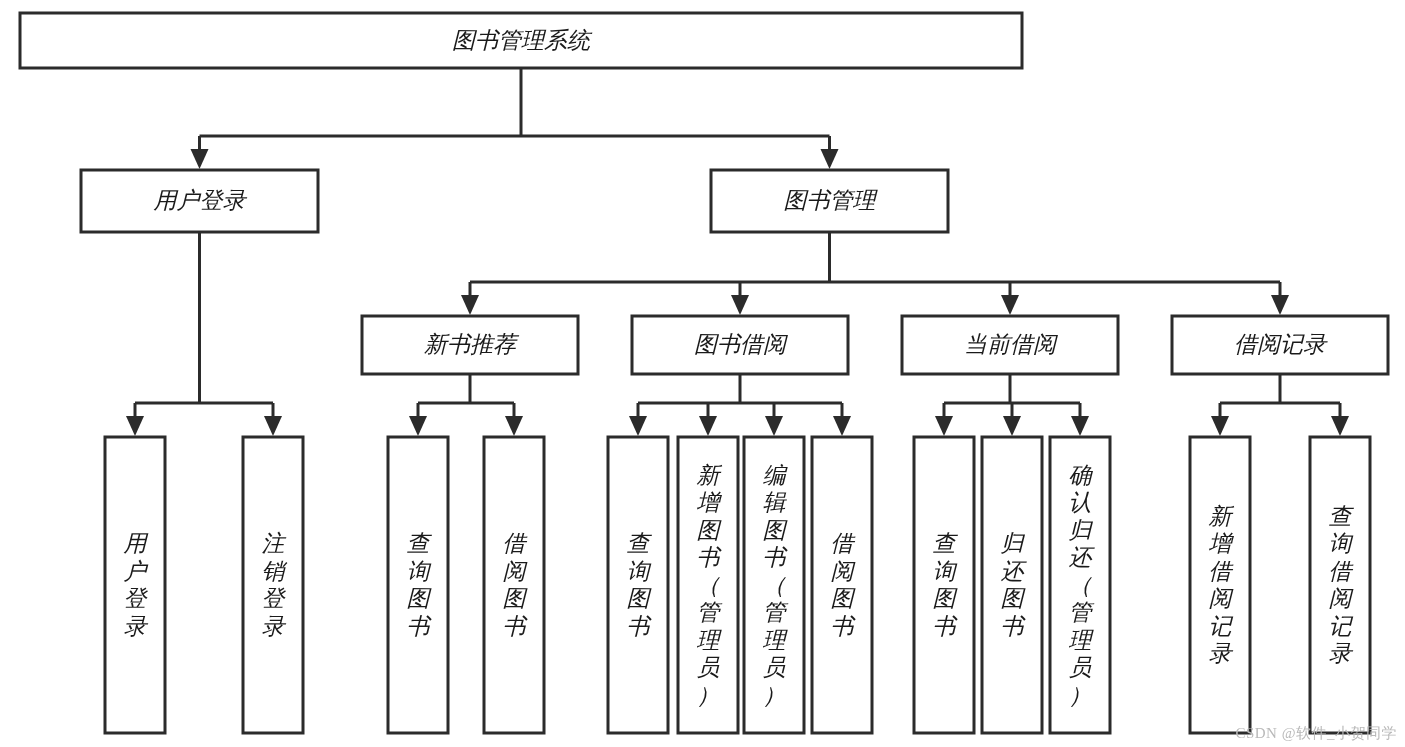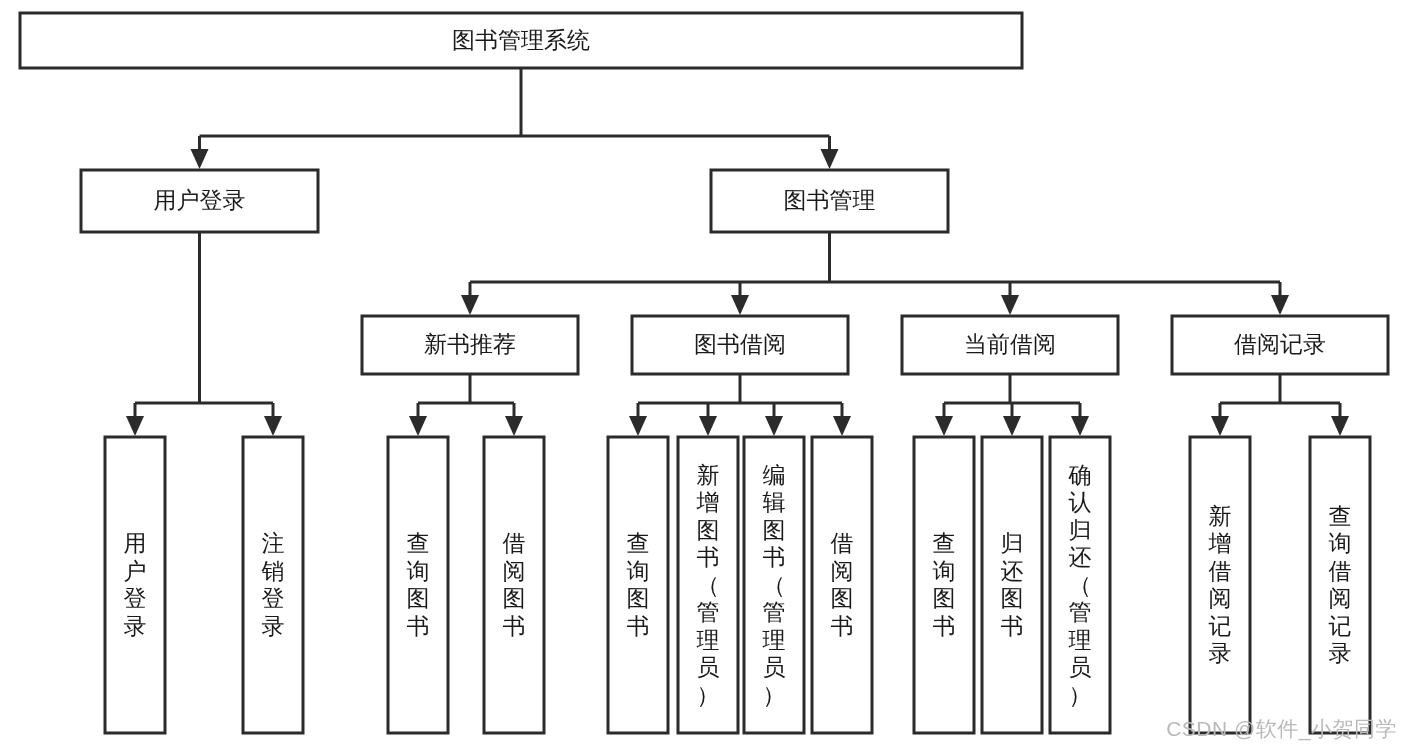--- a/index.html
+++ b/index.html
@@ -13,20 +13,21 @@
     font-family: "Liberation Sans", "DejaVu Sans", sans-serif;
     overflow: hidden;
     position: relative;
   }
   #chart-root {
     position: absolute;
     left: 0;
     top: 0;
     width: 1405px;
     height: 747px;
+    font-style: italic;
   }
   .node-rect {
     fill: #ffffff;
     stroke: #2b2b2b;
     stroke-width: 3;
   }
   .connector {
     stroke: #2b2b2b;
     stroke-width: 3;
     fill: none;
@@ -40,22 +41,22 @@
     font-family: "Liberation Sans", "DejaVu Sans", sans-serif;
     font-size: 23px;
     fill: #1a1a1a;
     text-anchor: middle;
     dominant-baseline: middle;
   }
   .watermark {
     position: absolute;
     right: 8px;
     bottom: 4px;
-    font-family: Liberation Sans, sans-serif;
-    font-size: 21px;
+    font-family: Liberation Serif, serif;
+    font-size: 15px;
     color: #b9b9b9;
     letter-spacing: 0.5px;
     white-space: nowrap;
     pointer-events: none;
   }
 </style>
 </head>
 <body>
 
 <div id="chart-root">

